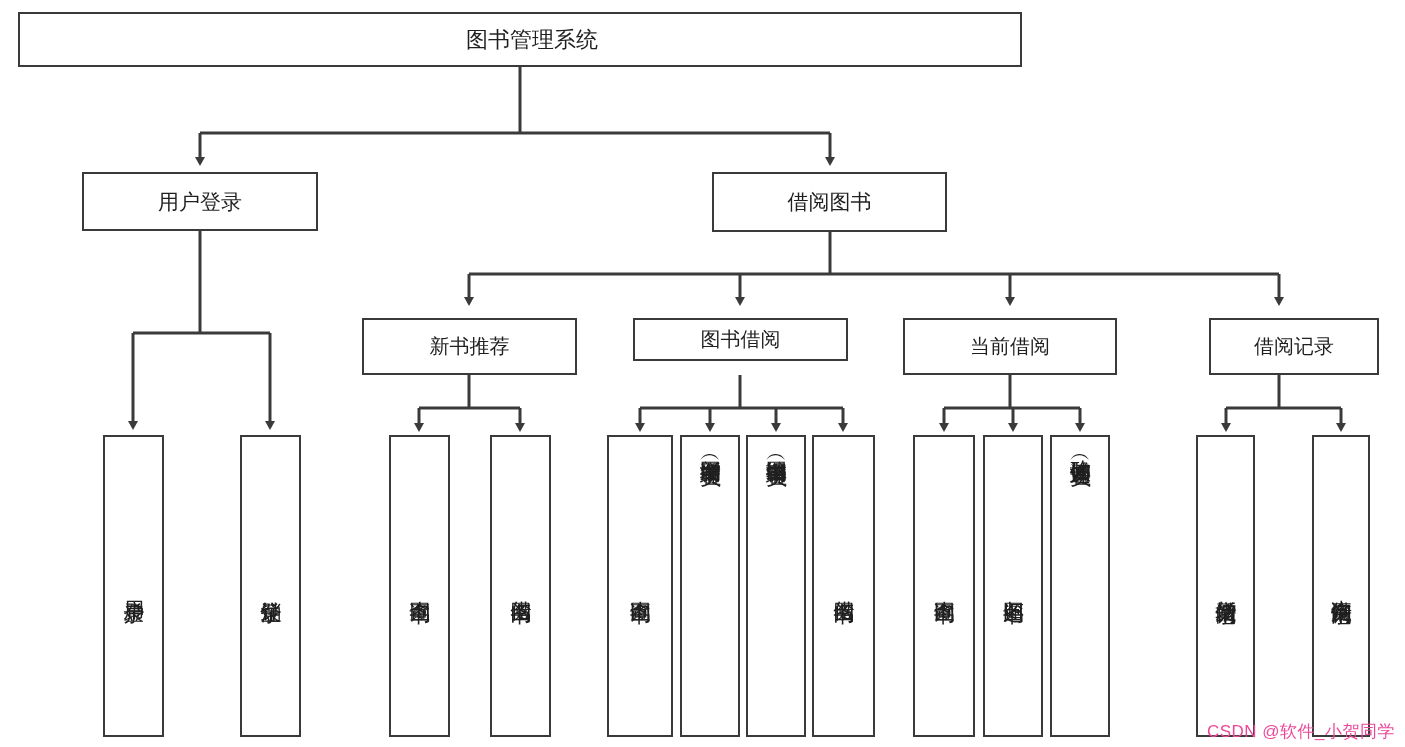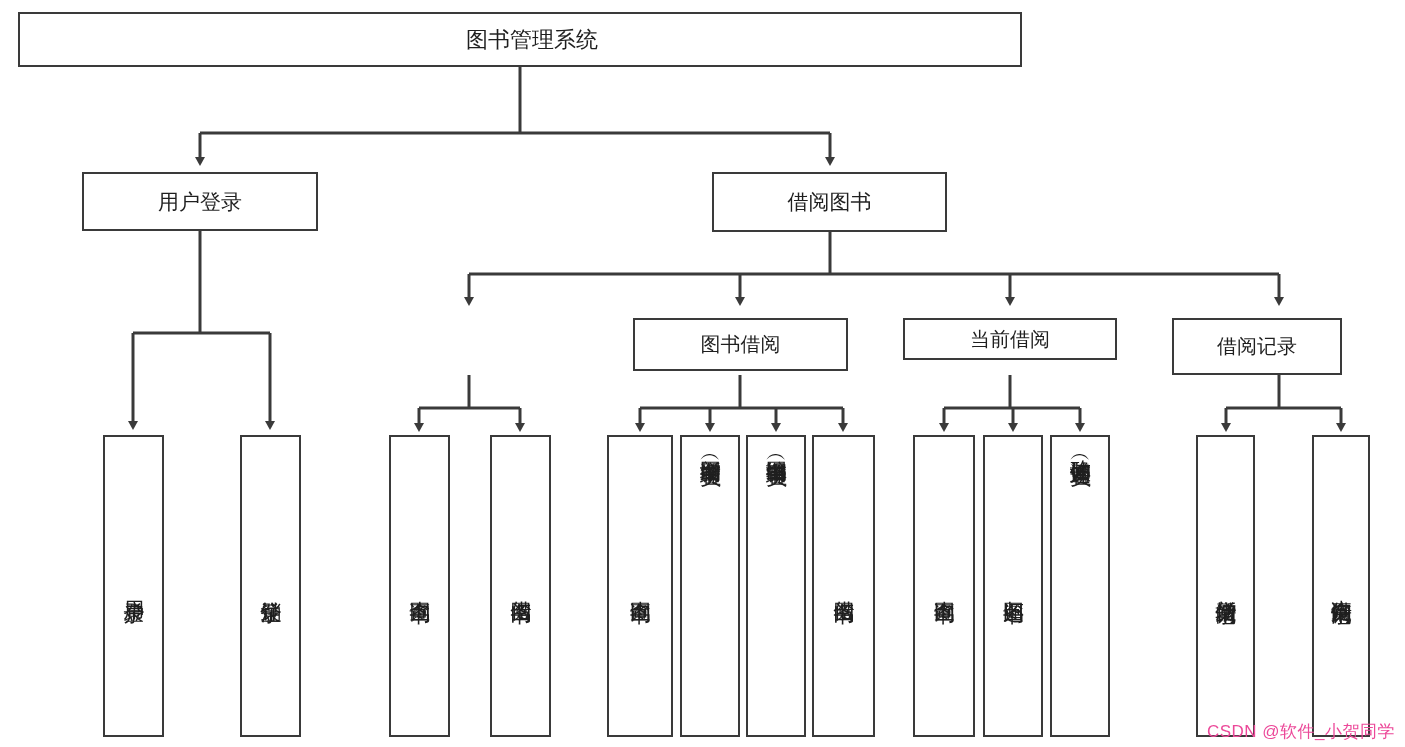--- a/index.html
+++ b/index.html
@@ -133,27 +133,30 @@
     <span>图书管理系统</span>
   </div>
 
   <div class="node lvl1" style="left:82px; top:172px; width:236px; height:59px;">
     <span>用户登录</span>
   </div>
   <div class="node lvl1" style="left:712px; top:172px; width:235px; height:60px;">
     <span>借阅图书</span>
   </div>
 
-  <div class="node lvl2" style="left:633px; top:318px; width:215px; height:53px;">
+  <div class="node lvl2" style="left:362px; top:318px; width:215px; height:57px;">
+    <span>新书推荐</span>
+  </div>
+  <div class="node lvl2" style="left:633px; top:318px; width:215px; height:43px;">
     <span>图书借阅</span>
   </div>
-  <div class="node lvl2" style="left:903px; top:318px; width:214px; height:42px;">
+  <div class="node lvl2" style="left:903px; top:318px; width:214px; height:57px;">
     <span>当前借阅</span>
   </div>
-  <div class="node lvl2" style="left:1172px; top:318px; width:170px; height:57px;">
+  <div class="node lvl2" style="left:1209px; top:318px; width:170px; height:57px;">
     <span>借阅记录</span>
   </div>
 
   <div class="node leaf mid" style="left:103px; top:435px; width:61px; height:302px;">
     <span class="vtext">用户登录</span>
   </div>
   <div class="node leaf mid" style="left:240px; top:435px; width:61px; height:302px;">
     <span class="vtext">注销登录</span>
   </div>
 

